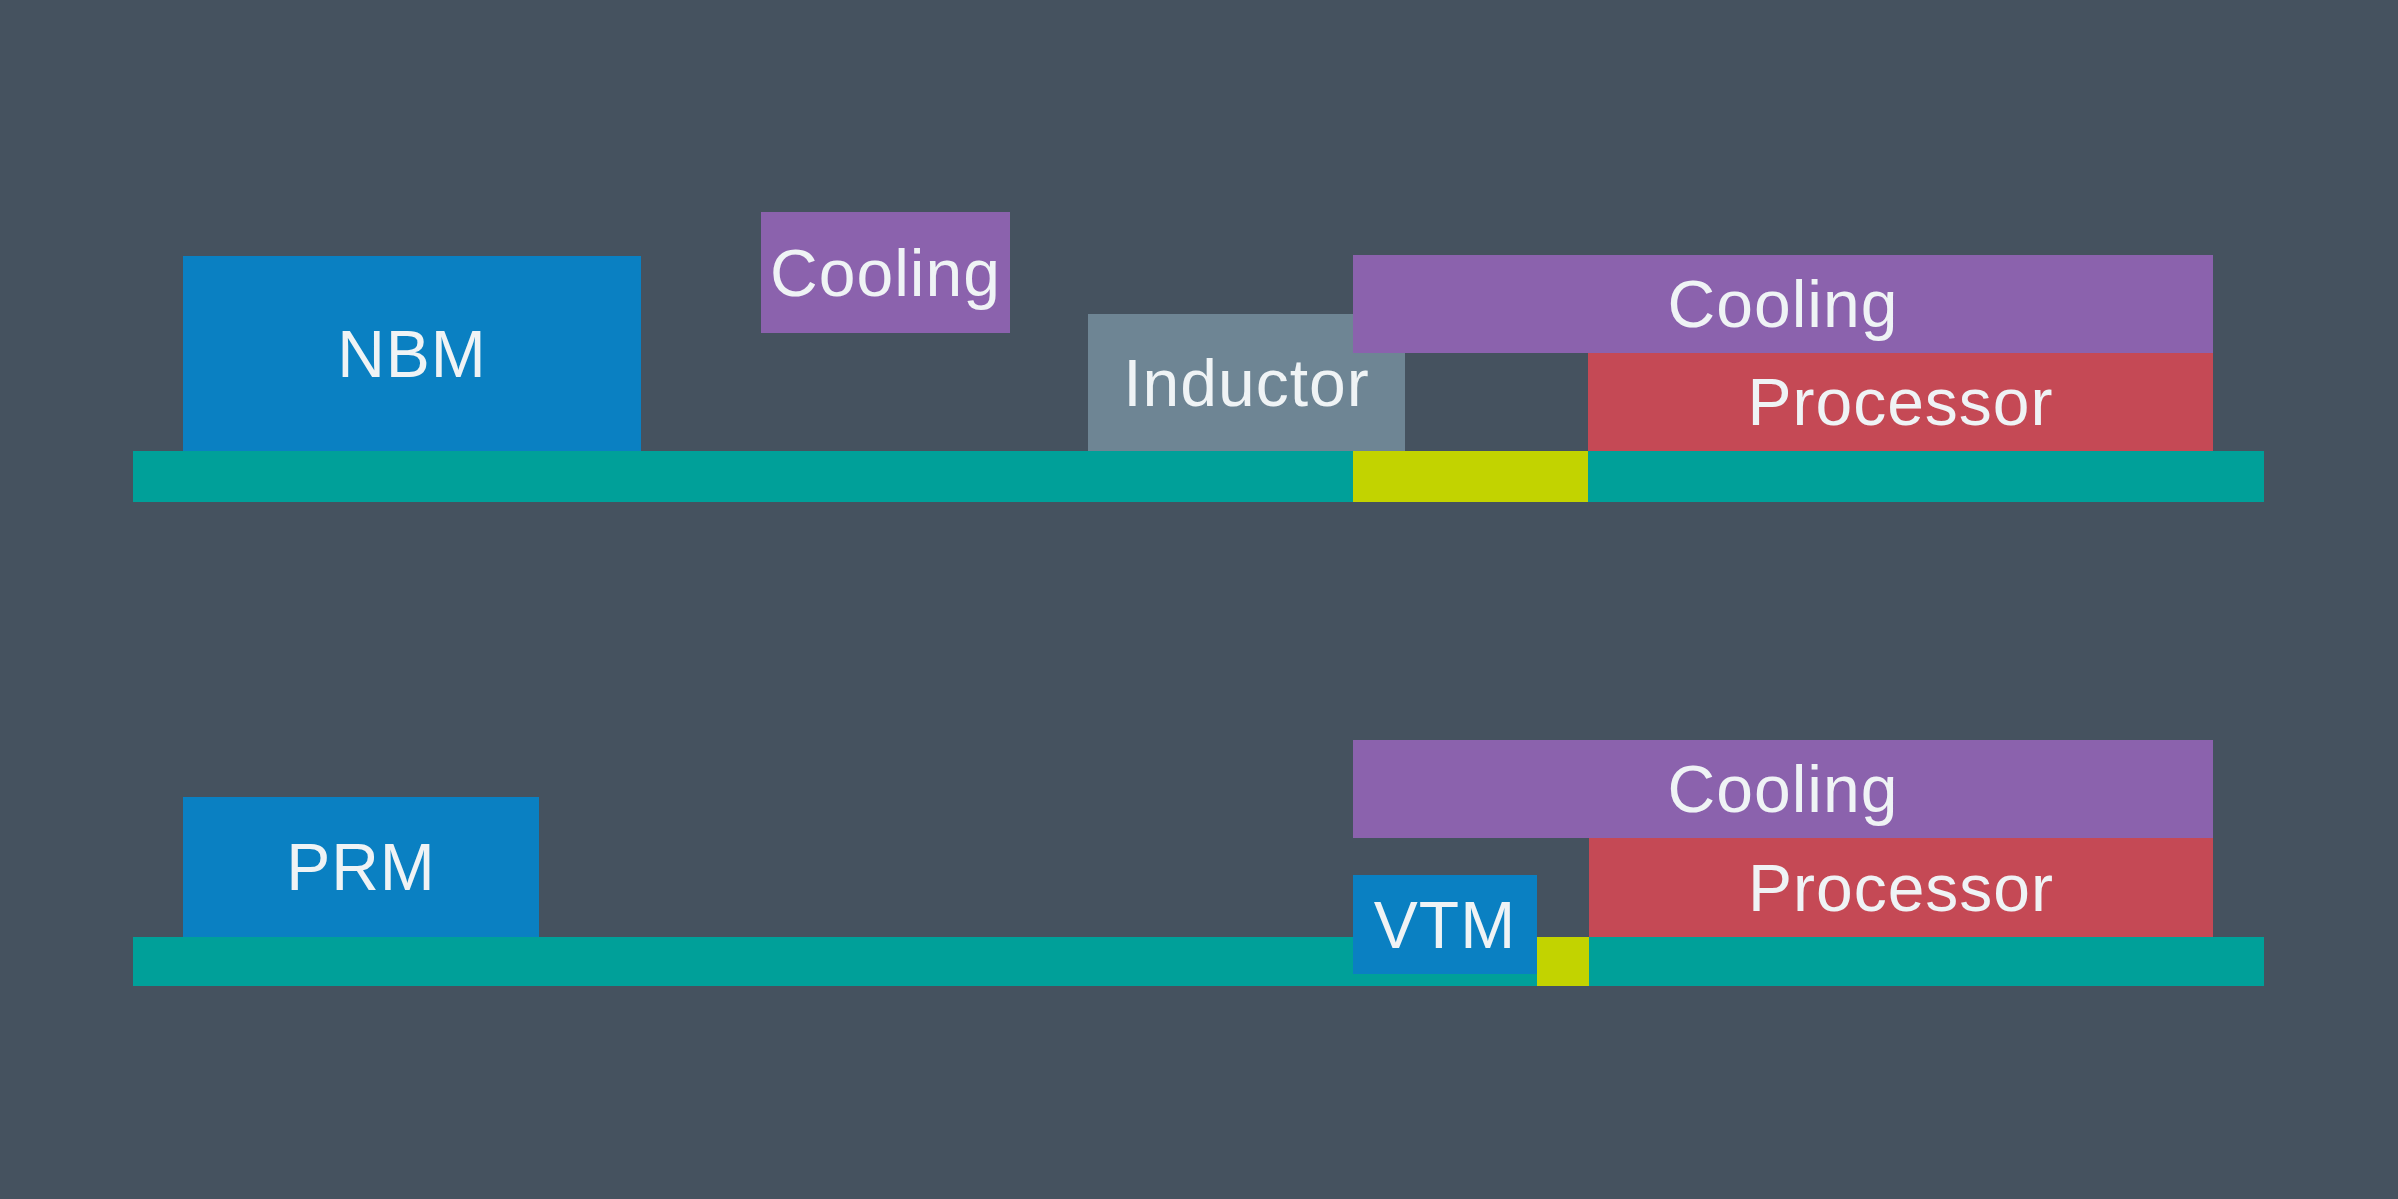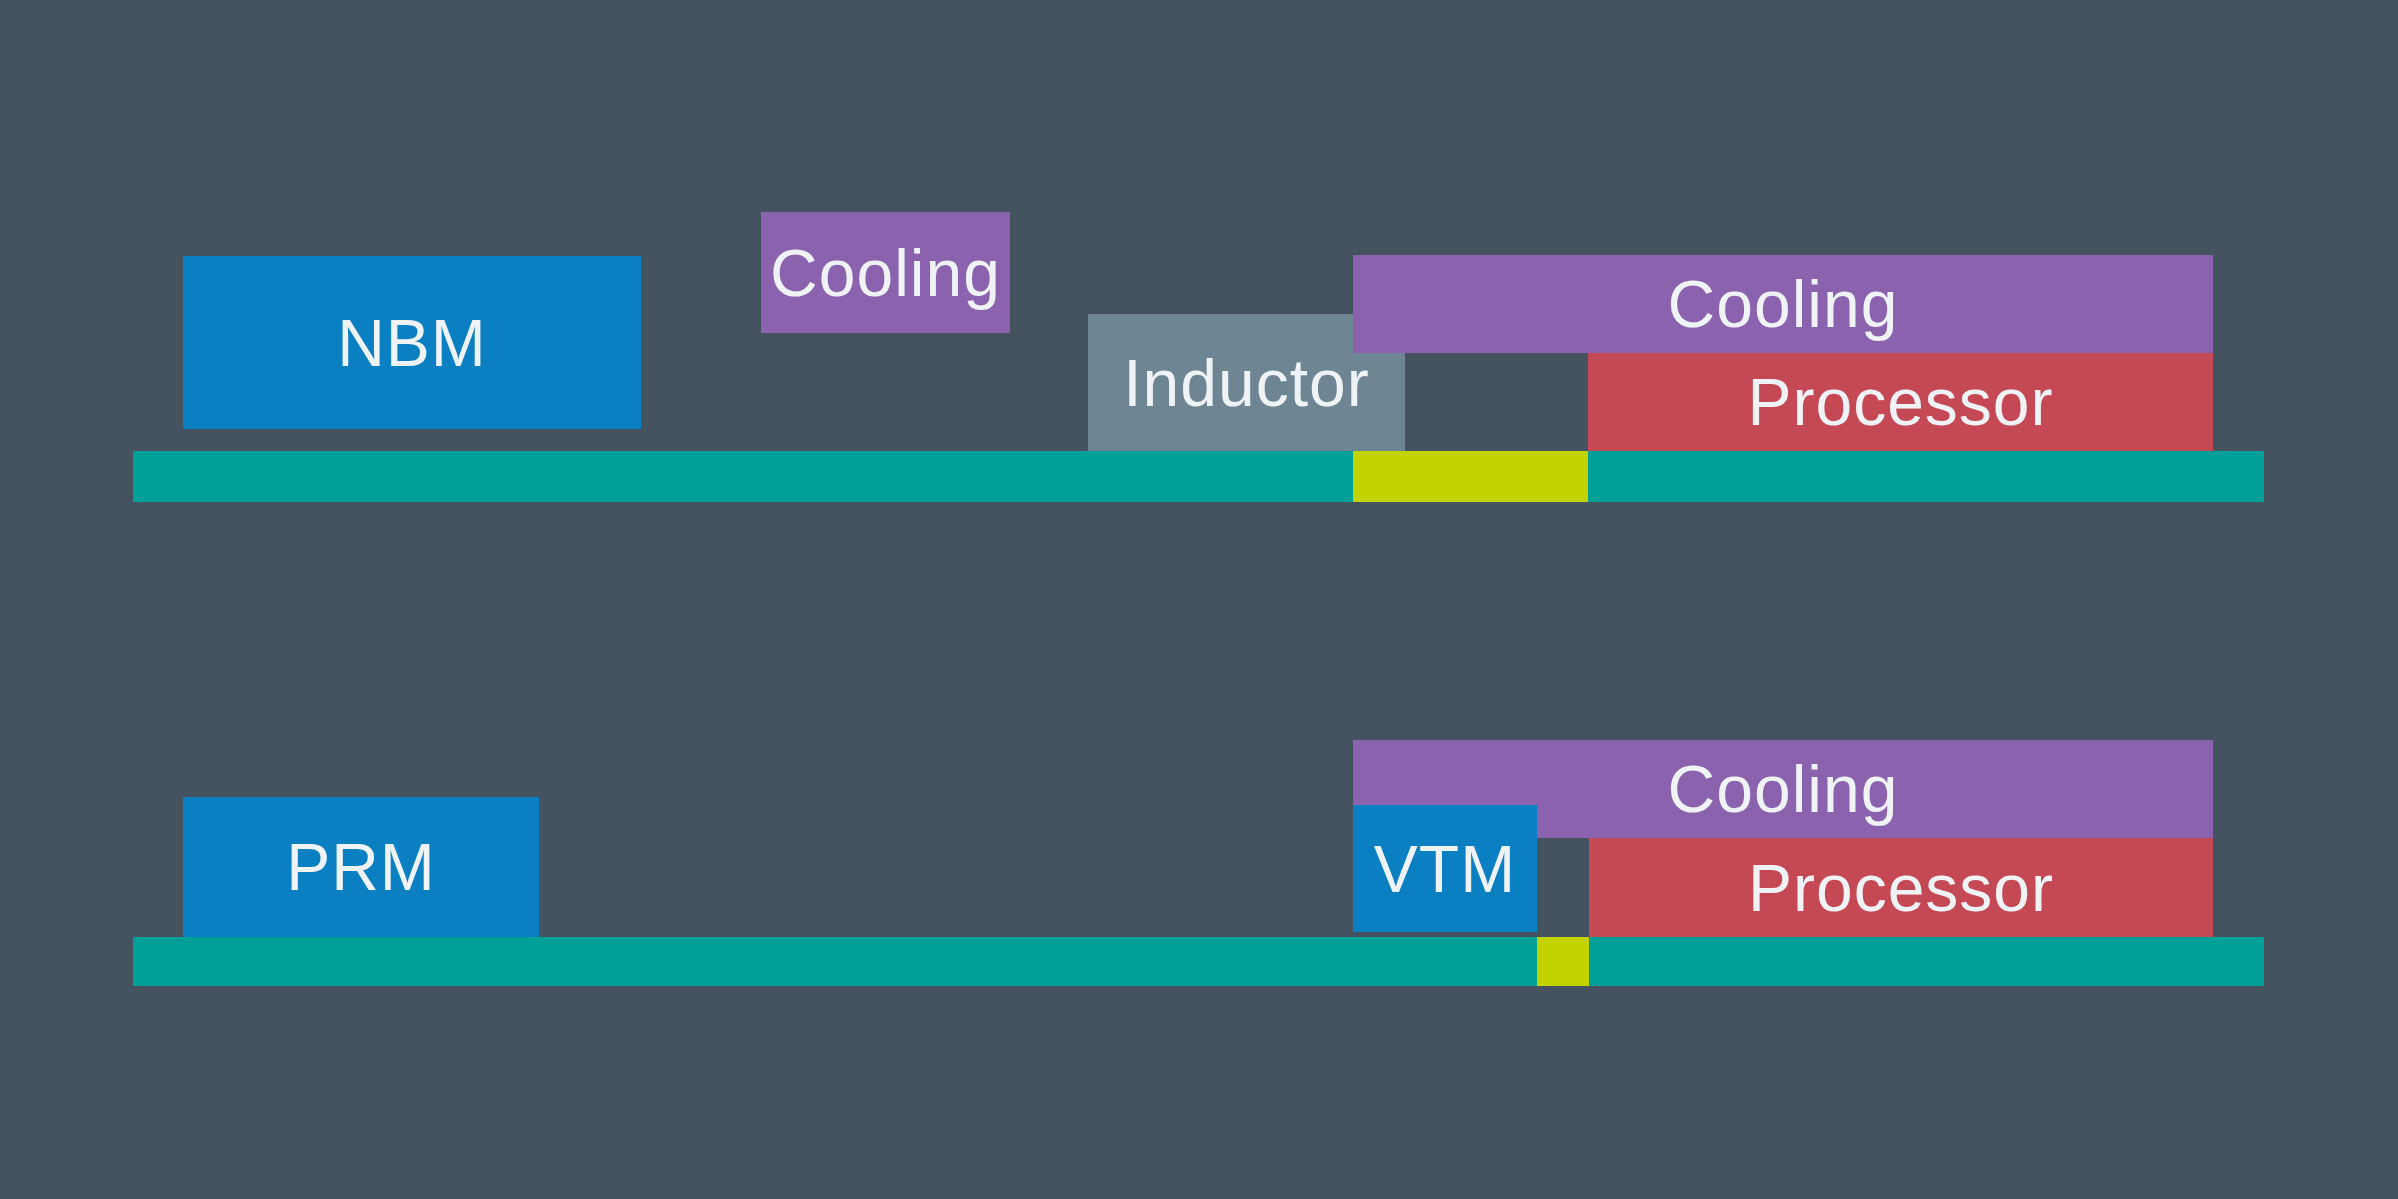--- a/index.html
+++ b/index.html
@@ -26,33 +26,33 @@
     font-size: 66px;
     font-weight: 300;
     letter-spacing: 1px;
     white-space: nowrap;
     line-height: 1;
   }
 
   
   #board-top        { left: 133px;  top: 451px; width: 2131px; height: 51px;  background: var(--board-teal); }
   #hotspot-top      { left: 1353px; top: 451px; width: 235px;  height: 51px;  background: var(--hotspot-yellow); }
-  #nbm              { left: 183px;  top: 256px; width: 458px;  height: 173px; background: var(--module-blue); }
+  #nbm              { left: 183px;  top: 256px; width: 458px;  height: 195px; background: var(--module-blue); }
   #cooling-small    { left: 761px;  top: 212px; width: 249px;  height: 121px; background: var(--cooling-purple); }
   #drmos            { left: 761px;  top: 333px; width: 249px;  height: 118px; background: var(--drmos-gray); }
   #inductor         { left: 1088px; top: 314px; width: 317px;  height: 137px; background: var(--inductor-gray); }
   #cooling-top      { left: 1353px; top: 255px; width: 860px;  height: 98px;  background: var(--cooling-purple); }
   #processor-top    { left: 1588px; top: 353px; width: 625px;  height: 98px;  background: var(--processor-red); }
 
   
   #board-bottom     { left: 133px;  top: 937px; width: 2131px; height: 49px;  background: var(--board-teal); }
   #hotspot-bottom   { left: 1537px; top: 937px; width: 52px;   height: 49px;  background: var(--hotspot-yellow); }
   #prm              { left: 183px;  top: 797px; width: 356px;  height: 140px; background: var(--module-blue); }
   #cooling-bottom   { left: 1353px; top: 740px; width: 860px;  height: 98px;  background: var(--cooling-purple); }
-  #vtm              { left: 1353px; top: 805px; width: 184px;  height: 127px;  background: var(--module-blue); }
+  #vtm              { left: 1353px; top: 875px; width: 184px;  height: 99px;  background: var(--module-blue); }
   #processor-bottom { left: 1589px; top: 838px; width: 624px;  height: 99px;  background: var(--processor-red); }
 </style>
 </head>
 <body>
 
 <div id="stage">
 
   <div class="block" id="board-top"></div>
   <div class="block" id="hotspot-top"></div>
 

